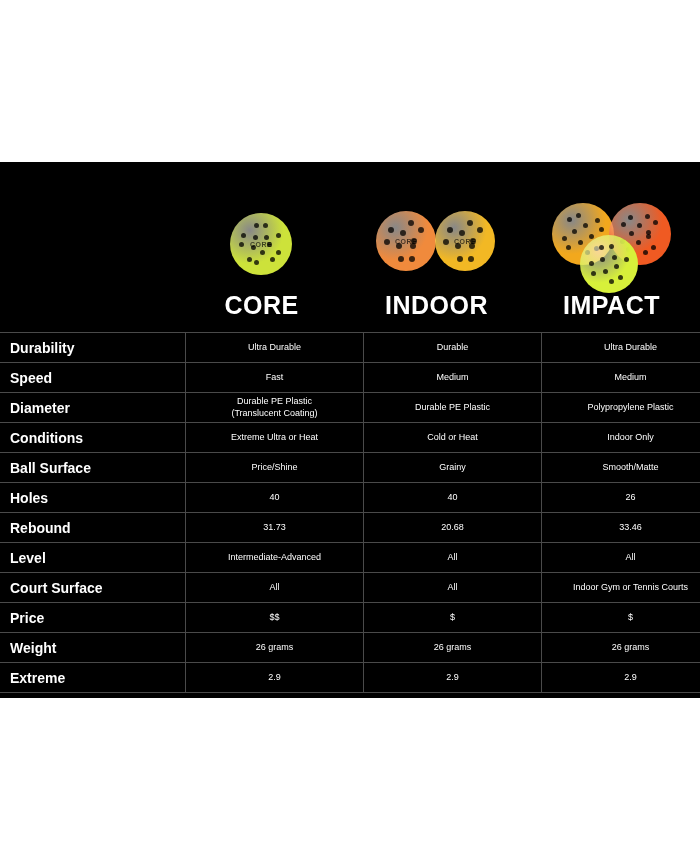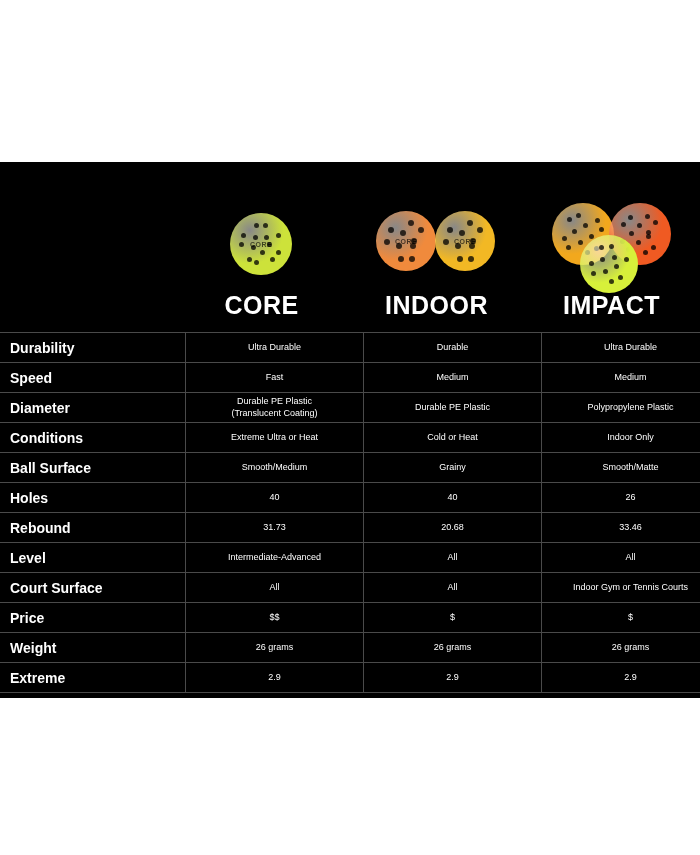--- a/index.html
+++ b/index.html
@@ -270,21 +270,21 @@
             <td class="val">
               <span class="sub">Cold or Heat</span>
             </td>
             <td class="val last">
               <span class="sub">Indoor Only</span>
             </td>
           </tr>
           <tr>
             <td class="rowlabel">Ball Surface</td>
             <td class="val">
-              <span class="sub">Smooth/Medium</span>
+              <span class="sub">Price/Shine</span>
             </td>
             <td class="val">
               <span class="sub">Grainy</span>
             </td>
             <td class="val last">
               <span class="sub">Smooth/Matte</span>
             </td>
           </tr>
           <tr>
             <td class="rowlabel">Holes</td>

